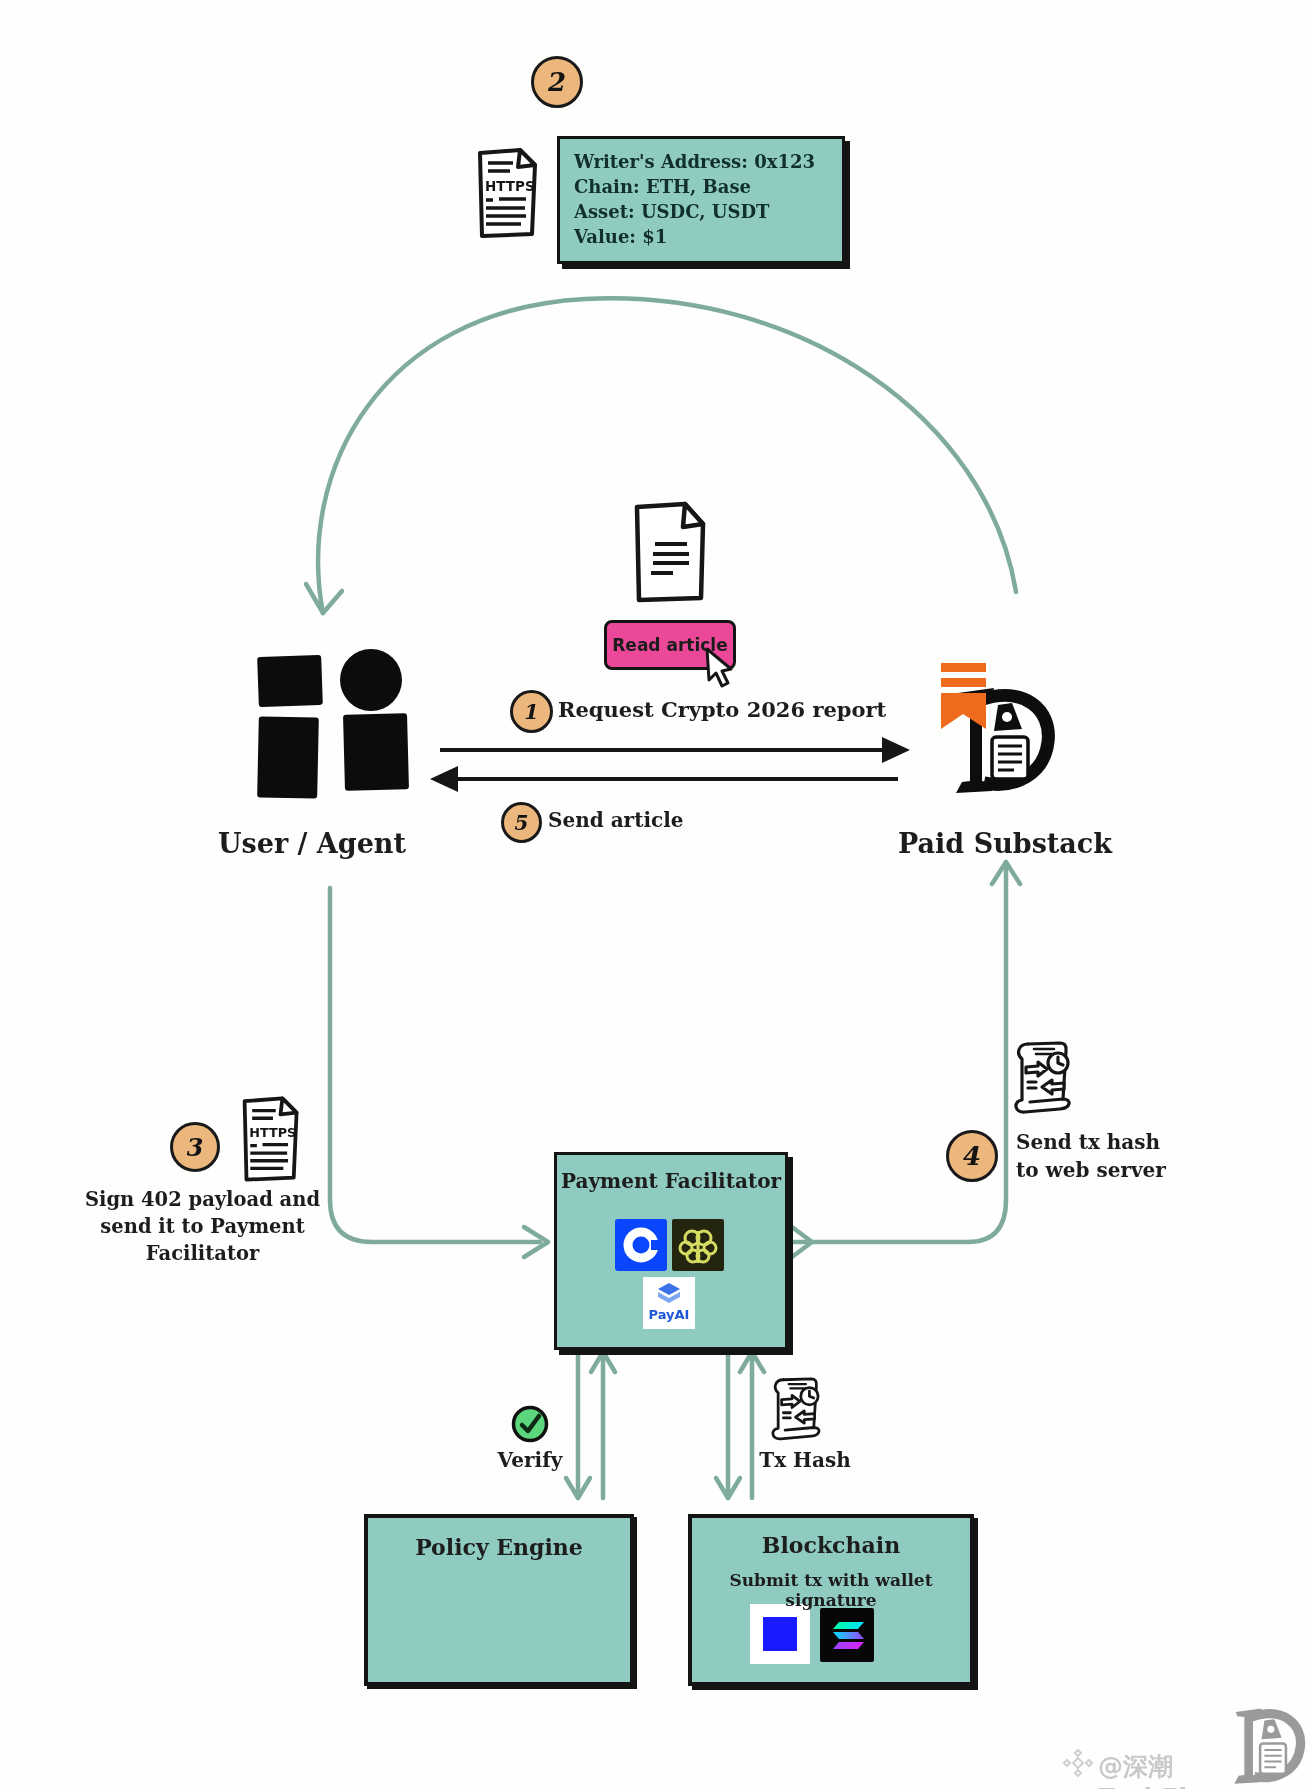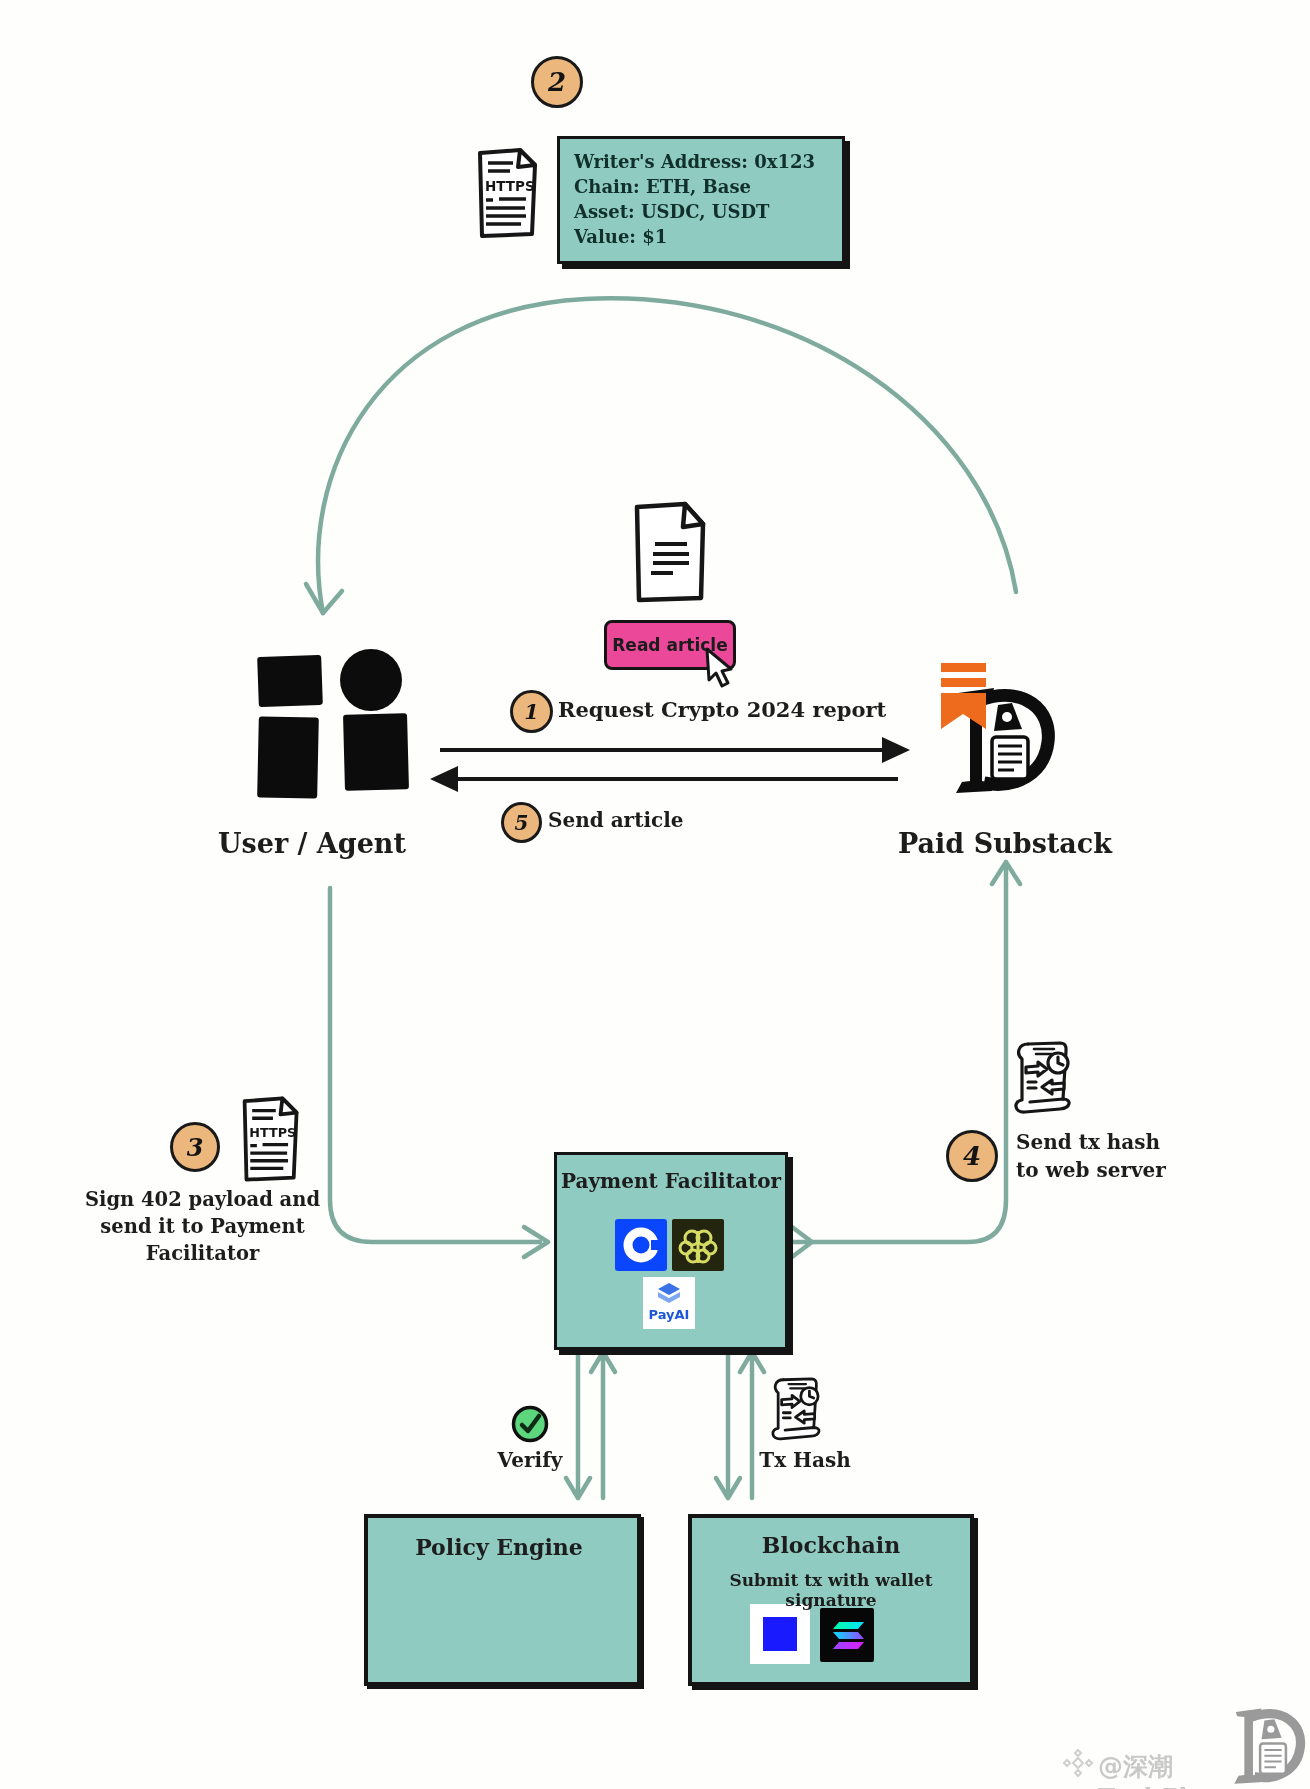--- a/index.html
+++ b/index.html
@@ -77,21 +77,21 @@
     <path d="M27 46 H59 M25 56 H61 M25 65 H61 M23 75 H45" stroke="#161616" stroke-width="4"></path>
   </svg>
 
   <div class="btn" style="left:604px;top:620px;width:126px;height:44px;font-size:17px;">Read article</div>
 
   <svg class="abs" style="left:700px;top:646px;z-index:5;" width="42" height="44" viewBox="0 0 42 44">
     <polygon points="7,3 9,34 16,27 22,40 28,37 22,25 31,23" fill="#ffffff" stroke="#161616" stroke-width="3" stroke-linejoin="round"></polygon>
   </svg>
 
   <div class="badge" style="left:510px;top:690px;width:37px;height:37px;font-size:21px;">1</div>
-  <div class="lbl" style="left:558px;top:697px;font-size:21px;">Request Crypto 2024 report</div>
+  <div class="lbl" style="left:558px;top:697px;font-size:21px;">Request Crypto 2026 report</div>
 
   <div class="badge" style="left:501px;top:802px;width:35px;height:35px;font-size:20px;">5</div>
   <div class="lbl" style="left:548px;top:808px;font-size:20px;">Send article</div>
 
   <svg class="abs" style="left:254px;top:642px;z-index:3;" width="158" height="162" viewBox="0 0 158 162">
     <rect x="4" y="14" width="64" height="50" rx="3" fill="#0c0c0c" transform="rotate(-2 36 39)"></rect>
     <circle cx="117" cy="38" r="31" fill="#0c0c0c"></circle>
     <rect x="4" y="75" width="60" height="81" rx="3" fill="#0c0c0c" transform="rotate(1.2 34 115)"></rect>
     <rect x="90" y="72" width="64" height="76" rx="3" fill="#0c0c0c" transform="rotate(-1.5 122 110)"></rect>
   </svg>
@@ -186,21 +186,21 @@
       <circle cx="50" cy="25" r="10"></circle>
       <path d="M50 25 L50 19 M50 25 L55 27"></path>
       <polygon points="18,29 30,28 30,24 39,31 30,38 30,34 18,35"></polygon>
       <polygon points="56,45 44,46 44,42 34,49 44,56 44,52 56,51"></polygon>
       <path d="M20 44 H28 M20 50 H28"></path>
       <path d="M26 11 H46 M28 16 H44" stroke-width="2.6"></path>
     </g>
   </svg>
   <div class="lbl center" style="left:750px;top:1448px;width:110px;font-size:20px;">Tx Hash</div>
 
-  <div class="tealbox" style="left:364px;top:1514px;width:262px;height:164px;border-width:4px;box-shadow:3px 3px 0 #141414;padding-left:7px;">
+  <div class="tealbox" style="left:364px;top:1514px;width:262px;height:164px;border-width:4px;box-shadow:3px 3px 0 #141414;">
     <div class="lbl center" style="left:0;top:16px;width:262px;font-size:22px;">Policy Engine</div>
   </div>
 
   <div class="tealbox" style="left:688px;top:1514px;width:278px;height:164px;border-width:4px;box-shadow:4px 4px 0 #141414;">
     <div class="lbl center" style="left:0;top:14px;width:278px;font-size:22px;">Blockchain</div>
     <div class="lbl center" style="left:0;top:52px;width:278px;font-size:17px;">Submit tx with wallet signature</div>
     <svg class="abs" style="left:58px;top:86px;" width="60" height="60" viewBox="0 0 60 60">
       <rect x="0" y="0" width="60" height="60" fill="#ffffff"></rect>
       <rect x="13" y="13" width="34" height="34" fill="#1a1aff"></rect>
     </svg>

